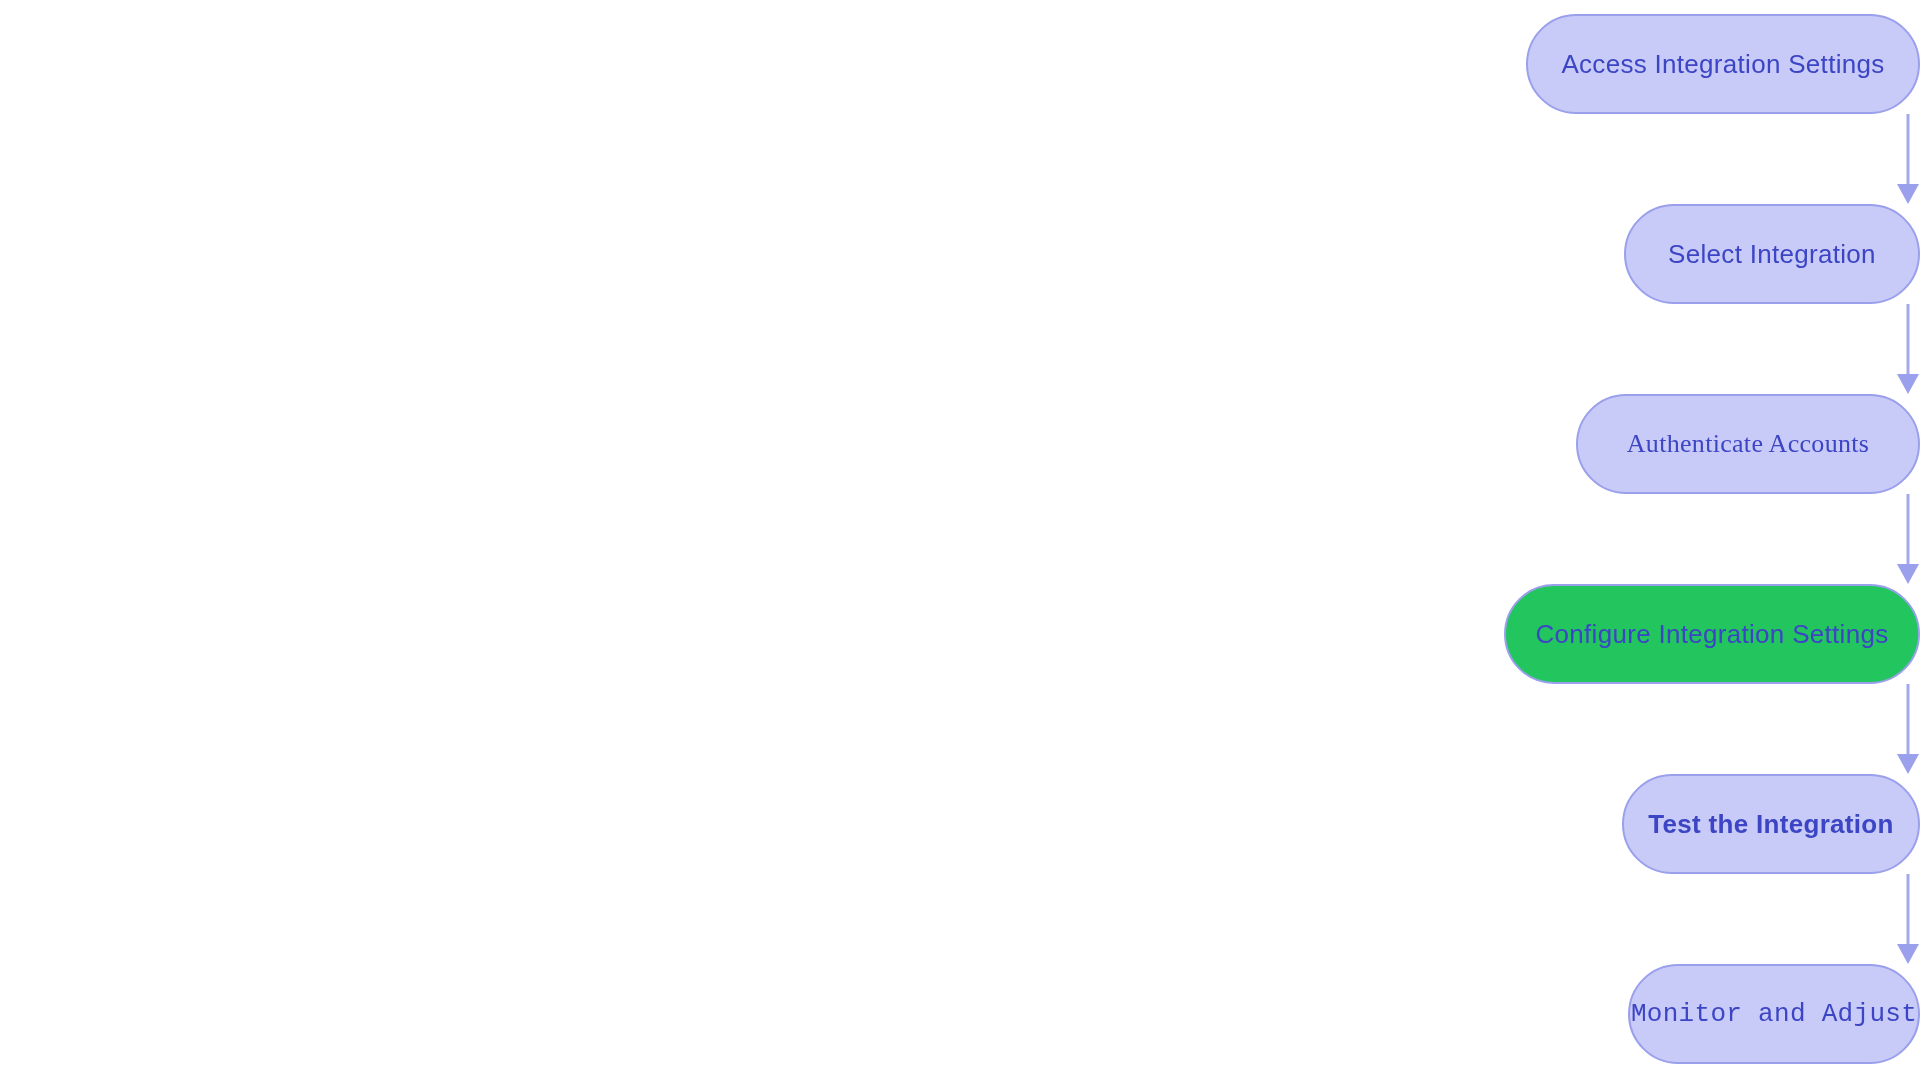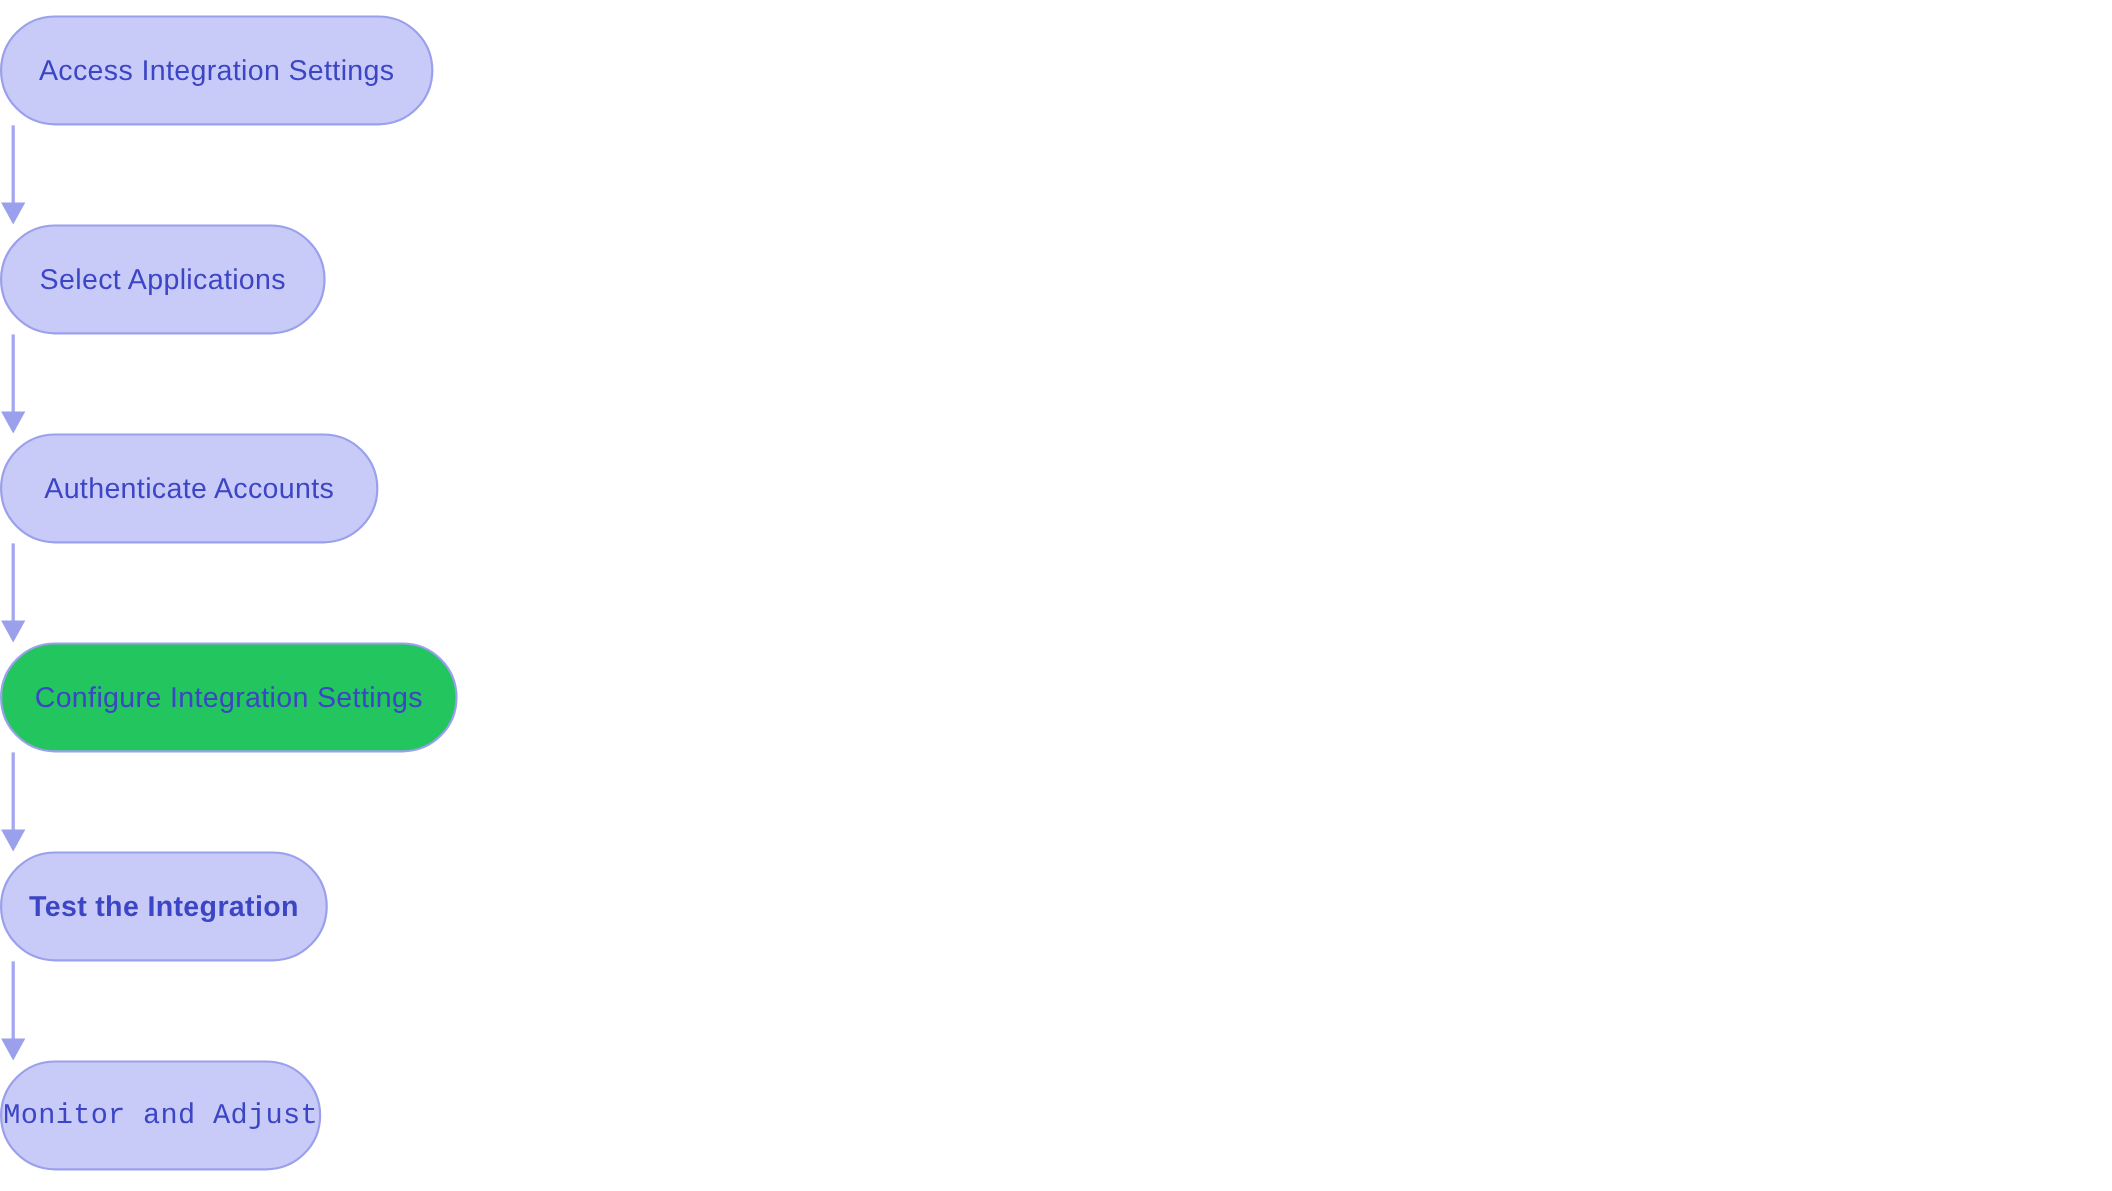--- a/index.html
+++ b/index.html
@@ -9,21 +9,21 @@
     width: 1920px;
     height: 1083px;
     overflow: hidden;
     font-family: "Liberation Sans", sans-serif;
   }
   .flowchart {
     width: 1920px;
     padding-top: 14px;
     display: flex;
     flex-direction: column;
-    align-items: flex-start;
+    align-items: flex-end;
   }
   .flow-node {
     height: 100px;
     border-radius: 50px;
     background: #c8caf8;
     border: 2px solid #9aa0ec;
     box-sizing: border-box;
     display: flex;
     align-items: center;
     justify-content: center;
@@ -71,30 +71,30 @@
   <div class="flow-node" style="width: 394px; background: rgb(200, 202, 248); border-color: rgb(154, 160, 236);">
     <span class="flow-node-label" style="color: rgb(60, 69, 196);">Access Integration Settings</span>
   </div>
 
   <div class="flow-arrow">
     <div class="arrow-line" style="background: rgb(164, 168, 240);"></div>
     <div class="arrow-head" style="border-top-color: rgb(154, 160, 236);"></div>
   </div>
 
   <div class="flow-node" style="width: 296px; background: rgb(200, 202, 248); border-color: rgb(154, 160, 236);">
-    <span class="flow-node-label" style="color: rgb(60, 69, 196);">Select Applications</span>
+    <span class="flow-node-label" style="color: rgb(60, 69, 196);">Select Integration</span>
   </div>
 
   <div class="flow-arrow">
     <div class="arrow-line" style="background: rgb(164, 168, 240);"></div>
     <div class="arrow-head" style="border-top-color: rgb(154, 160, 236);"></div>
   </div>
 
   <div class="flow-node" style="width: 344px; background: rgb(200, 202, 248); border-color: rgb(154, 160, 236);">
-    <span class="flow-node-label" style="color: rgb(60, 69, 196);">Authenticate Accounts</span>
+    <span class="flow-node-label" style="color: rgb(60, 69, 196); font-family: Liberation Serif, serif;">Authenticate Accounts</span>
   </div>
 
   <div class="flow-arrow">
     <div class="arrow-line" style="background: rgb(164, 168, 240);"></div>
     <div class="arrow-head" style="border-top-color: rgb(154, 160, 236);"></div>
   </div>
 
   <div class="flow-node" style="width: 416px; background: #22c55e; border-color: rgb(154, 160, 236);">
     <span class="flow-node-label" style="color: rgb(60, 69, 196);">Configure Integration Settings</span>
   </div>

